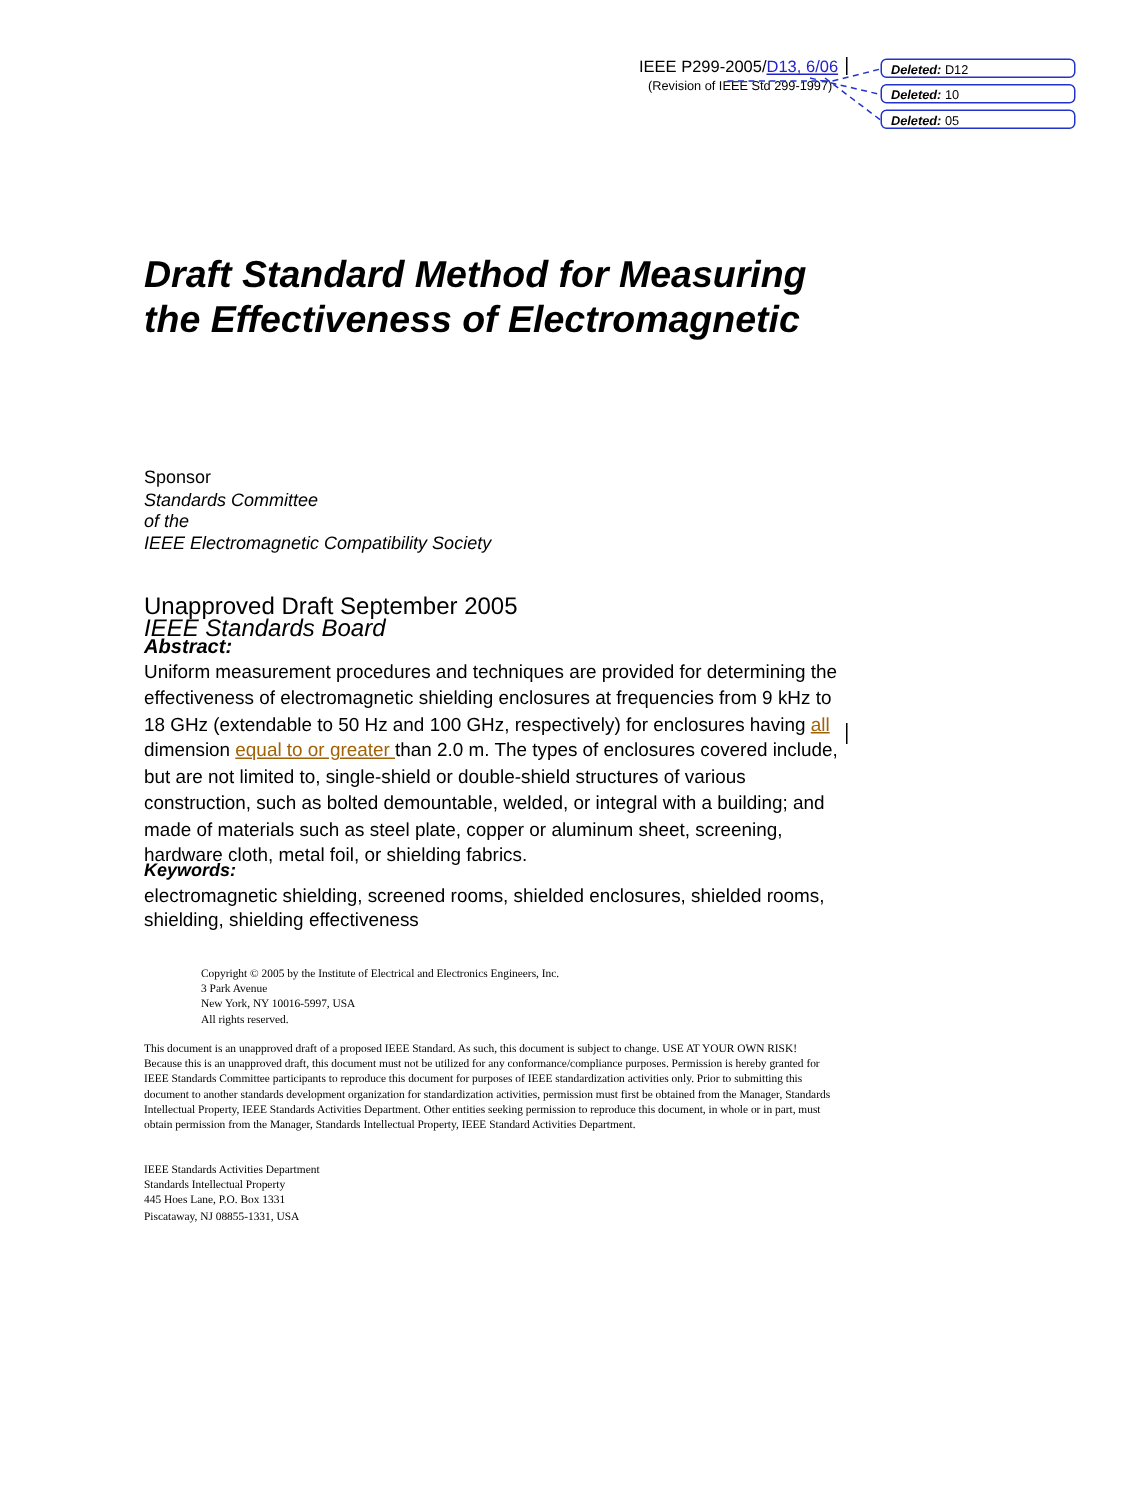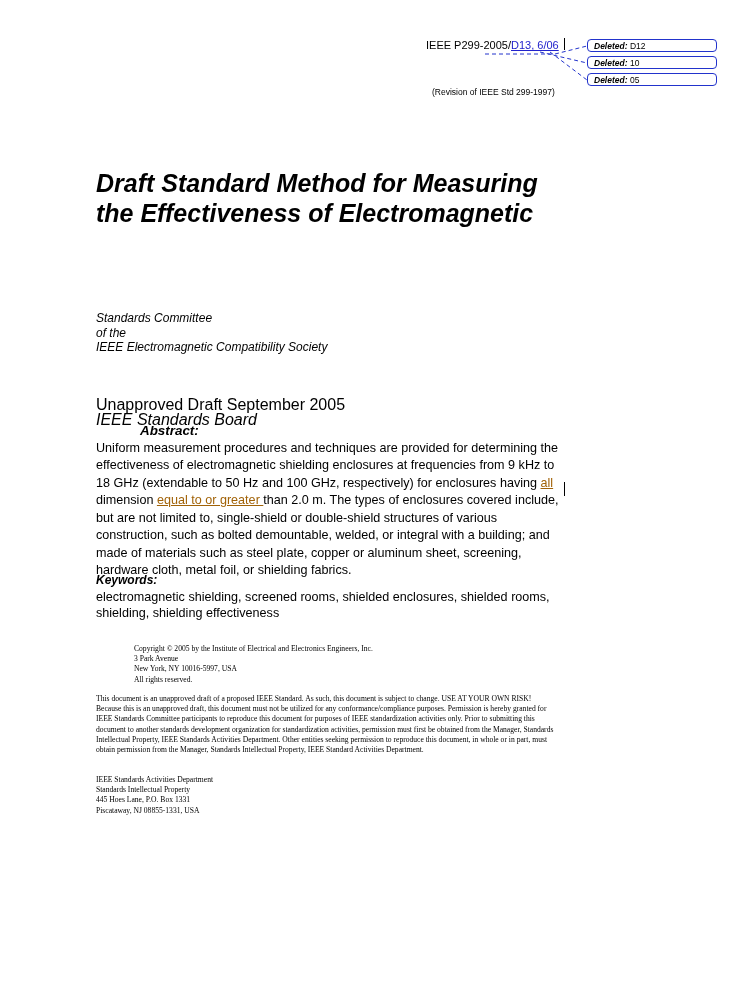--- a/index.html
+++ b/index.html
@@ -1,29 +1,29 @@
 <!DOCTYPE html>
 <html><head>
 <meta charset="utf-8">
 <style>
   html, body { margin:0; padding:0; background:#ffffff; }
   body { width:755px; height:1000px; position:relative; overflow:hidden; font-family:"Liberation Sans", sans-serif; color:#000; }
   .abs { position:absolute; }
   .header-line1 { left:426px; top:39px; font-size:11px; white-space:nowrap; }
   .header-line1 .ins { color:#2222cc; text-decoration:underline; }
-  .header-line2 { left:432px; top:52px; font-size:8.5px; white-space:nowrap;margin-top:35px; }
+  .header-line2 { left:432px; top:52px; font-size:8.5px; white-space:nowrap; }
   .changebar-top { left:564px; top:38px; width:1px; height:12px; background:#000; }
   .balloon { left:587px; width:130px; height:13px; border:1.2px solid #2233cc; border-radius:4px; font-size:8.5px; line-height:13px; padding-left:6px; box-sizing:border-box; white-space:nowrap; }
   .balloon b { font-style:italic; }
   .title { left:96px; top:168px; font-size:25px; font-weight:bold; font-style:italic; line-height:30px; width:520px; }
   .sponsor { left:96px; top:311px; font-size:12px; line-height:14.5px; }
   .bi { font-weight:normal; font-style:italic; }
   .draft { left:96px; top:398px; font-size:16px; line-height:14.5px; }
   .abstract { left:96px; top:422px; width:470px; font-size:12.6px; line-height:17.5px; }
-  .abstract .head { font-weight:bold; font-style:italic; font-size:13.4px;margin-left:44px; }
+  .abstract .head { font-weight:bold; font-style:italic; font-size:13.4px; }
   .ins-red { color:#a16207; text-decoration:underline; }
   .changebar-mid { left:564px; top:482px; width:1px; height:14px; background:#000; }
   .keywords { left:96px; top:572px; width:460px; font-size:12.6px; line-height:16.5px; }
   .keywords .head { font-weight:bold; font-style:italic; font-size:12px; }
   .small { font-family:"Liberation Serif", serif; font-size:7.6px; line-height:10.2px; left:96px; width:460px; }
 </style>
 </head>
 <body>
 
 <div class="abs header-line1">
@@ -50,20 +50,21 @@
 <div class="abs balloon" style="top:73px;">
   <b>Deleted:</b> <span>05</span>
 </div>
 
 <div class="abs title">
   <div>Draft Standard Method for Measuring</div>
   <div>the Effectiveness of Electromagnetic</div>
 </div>
 
 <div class="abs sponsor">
+  <div>Sponsor</div>
   <div class="bi">Standards Committee</div>
   <div class="bi">of the</div>
   <div class="bi">IEEE Electromagnetic Compatibility Society</div>
 </div>
 
 <div class="abs draft">
   <div>Unapproved Draft September 2005</div>
   <div class="bi">IEEE Standards Board</div>
 </div>
 

